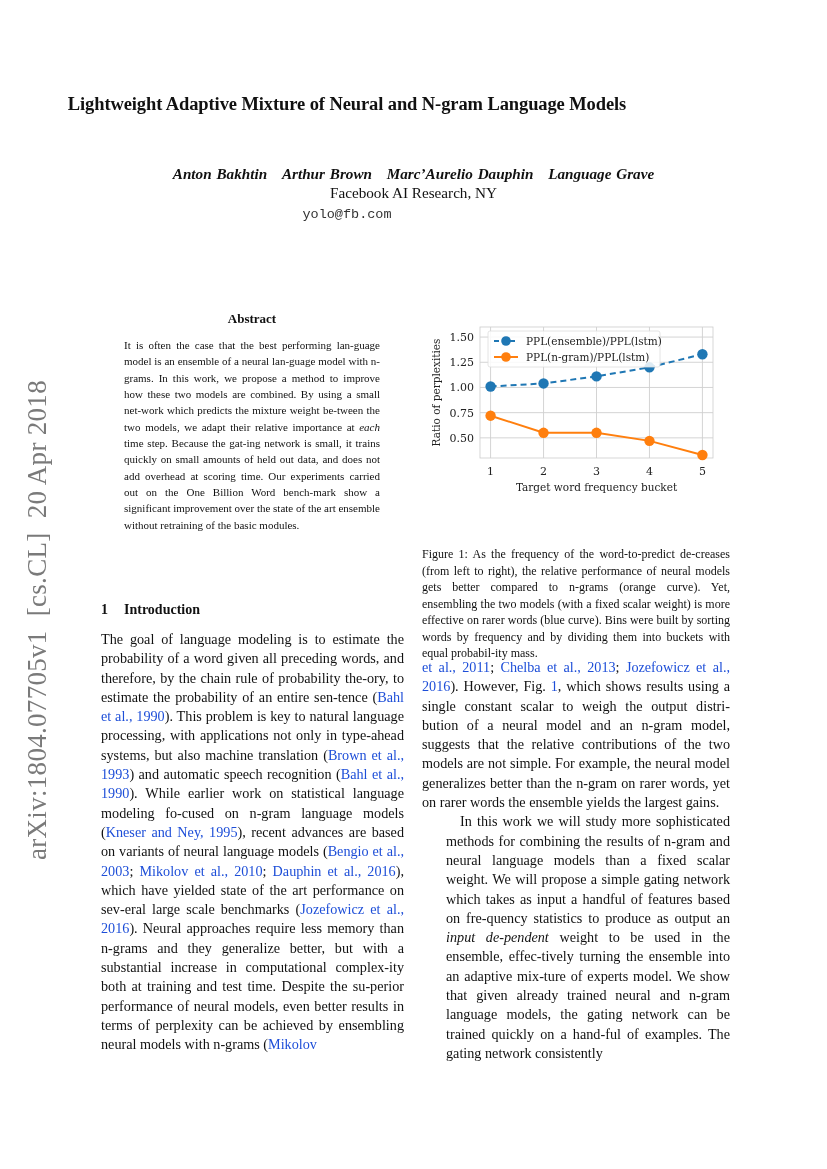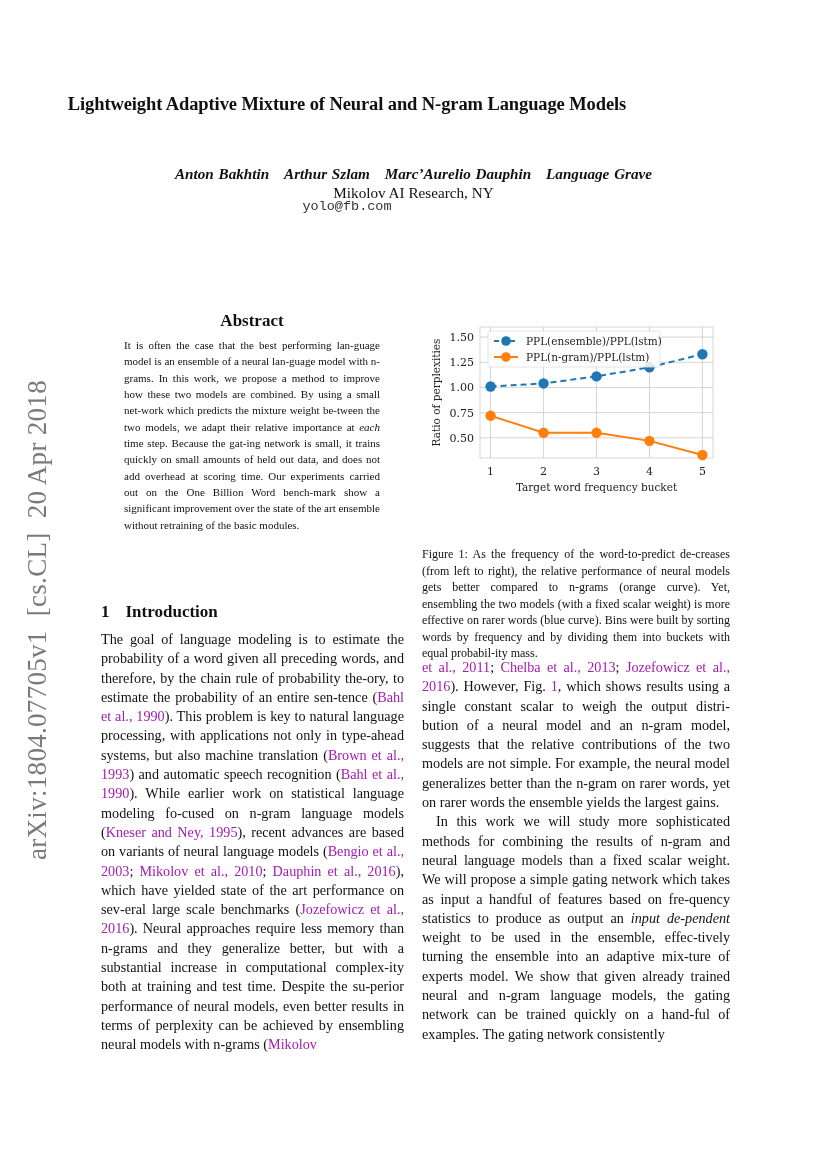--- a/index.html
+++ b/index.html
@@ -4,52 +4,52 @@
 <style>
   html, body { margin: 0; padding: 0; background: #ffffff; }
   body { width: 827px; height: 1169px; position: relative; overflow: hidden;
          font-family: "Liberation Serif", "DejaVu Serif", serif; color: #111; }
   .title { position: absolute; left: 0; width: 694px; top: 94px; text-align: center;
            font-weight: bold; font-size: 18.5px; letter-spacing: -0.1px; }
   .authors { position: absolute; left: 0; width: 827px; top: 165px; text-align: center;
              font-weight: bold; font-size: 15.2px; word-spacing: 1px; }
   .authors span { margin: 0 5px; font-style: italic; }
   .affil { position: absolute; left: 0; width: 827px; top: 184px; text-align: center; font-size: 15.2px; }
-  .email { position: absolute; left: 0; width: 694px; top: 199px; text-align: center;
+  .email { position: absolute; left: 0; width: 694px; top: 207px; text-align: center;
            font-family: "Liberation Mono", "DejaVu Sans Mono", monospace; font-size: 13.5px; color: #333; }
   .arxiv { position: absolute; left: 22px; top: 860px; transform-origin: left top; transform: rotate(-90deg);
            font-size: 27px; color: #7a7a7a; white-space: nowrap; letter-spacing: 0.3px; }
   .abstract-head { position: absolute; left: 124px; width: 256px; top: 311px; text-align: center;
-                   font-weight: bold; font-size: 17px; }
+                   font-weight: bold; font-size: 13px; }
   .abstract { position: absolute; left: 124px; width: 256px; top: 337px; font-size: 11px;
               line-height: 16.35px; text-align: justify; hyphens: manual; }
-  .sec-head { position: absolute; left: 101px; top: 602px; font-weight: bold; font-size: 17px; }
+  .sec-head { position: absolute; left: 101px; top: 602px; font-weight: bold; font-size: 14px; }
   .sec-head .num { margin-right: 16px; }
   .col { position: absolute; font-size: 14.2px; line-height: 19.3px; text-align: justify; }
   .col-left { left: 101px; width: 303px; top: 630px; }
   .col-right { left: 422px; width: 308px; top: 658px; }
   .caption { position: absolute; left: 422px; width: 308px; top: 502px; font-size: 12px;
              line-height: 16.5px; text-align: justify; margin-top: 44px; }
-  .cite { color: #a21caf; }
-  .indent { text-indent: 14px; }
+  .cite { color: #1d4ed8; }
+  .indent { text-indent: 14px; margin-left: 24px; }
   p { margin: 0; }
   .chart { position: absolute; left: 415px; top: 318px; width: 320px; height: 180px; }
   .chart text { font-family: "DejaVu Serif", serif; }
 </style>
 </head>
 <body>
 
 <div class="title">Lightweight Adaptive Mixture of Neural and N-gram Language Models</div>
 <div class="authors">
   <span>Anton Bakhtin</span>
-  <span>Arthur Szlam</span>
+  <span>Arthur Brown</span>
   <span>Marc’Aurelio Dauphin</span>
   <span>Language Grave</span>
 </div>
-<div class="affil">Mikolov AI Research, NY</div>
+<div class="affil">Facebook AI Research, NY</div>
 <div class="email">yolo@fb.com</div>
 
 <div class="arxiv" style="white-space:pre">arXiv:1804.07705v1  [cs.CL]  20 Apr 2018</div>
 
 <div class="abstract-head">Abstract</div>
 <div class="abstract"><span>It is often the case that the best performing lan-guage model is an ensemble of a neural lan-guage model with n-grams. In this work, we propose a method to improve how these two models are combined. By using a small net-work which predicts the mixture weight be-tween the two models, we adapt their relative importance at </span><em>each</em><span> time step. Because the gat-ing network is small, it trains quickly on small amounts of held out data, and does not add overhead at scoring time.  Our experiments carried out on the One Billion Word bench-mark show a significant improvement over the state of the art ensemble without retraining of the basic modules.</span></div>
 
 <div class="sec-head"><span class="num">1</span><span>Introduction</span></div>
 
 <div class="col col-left">

